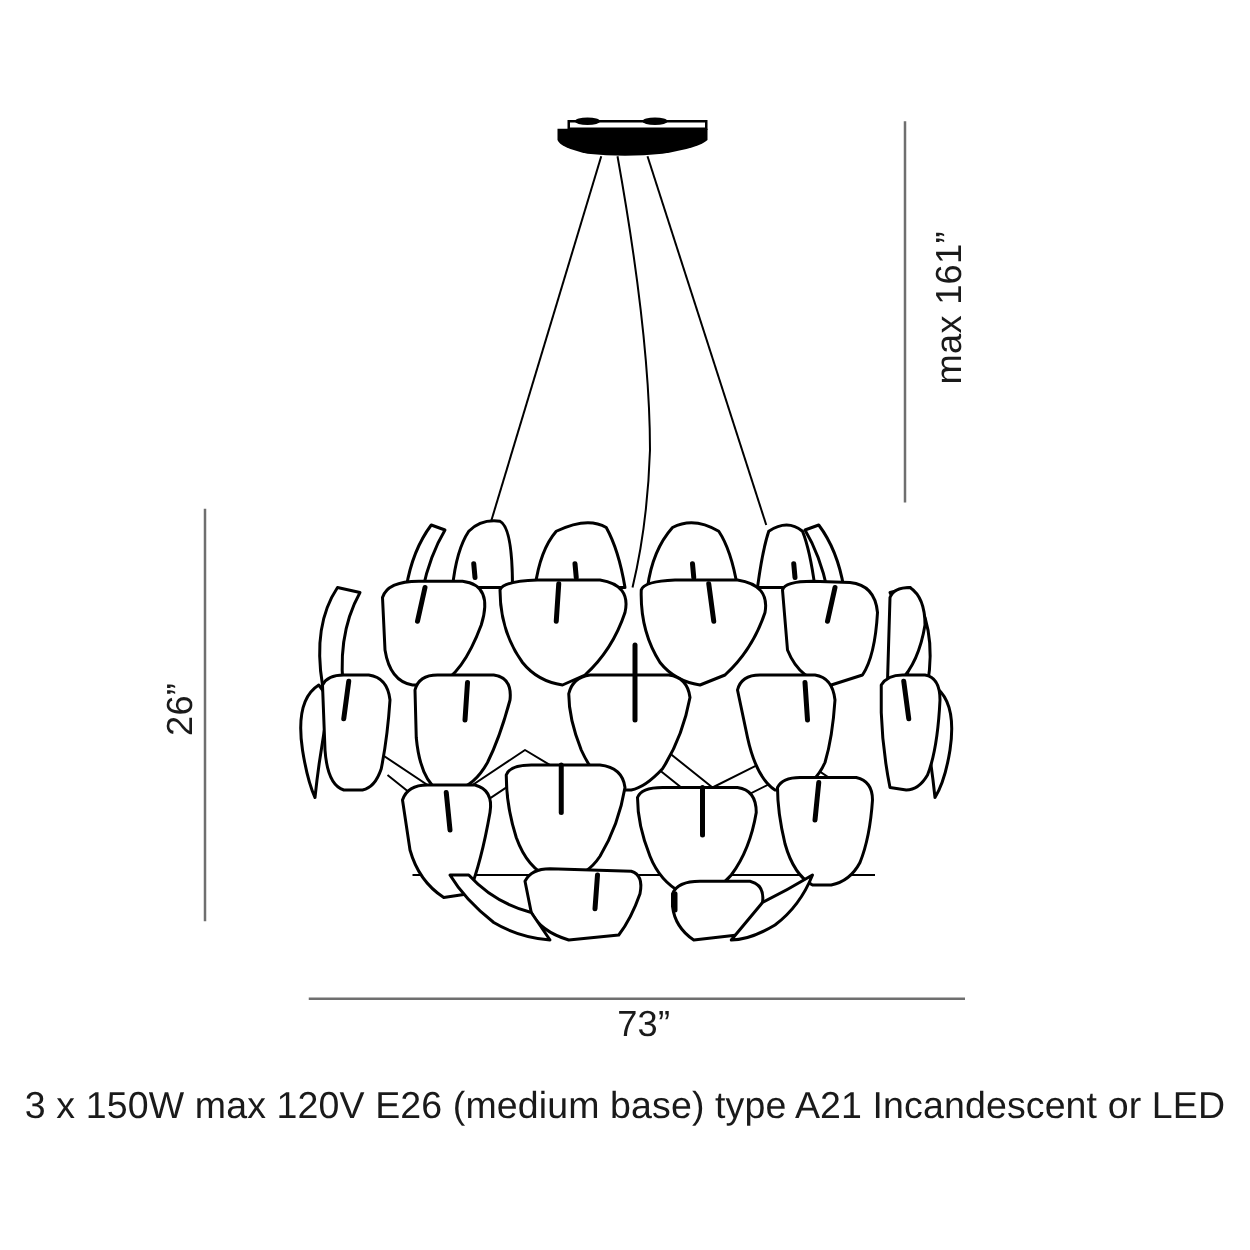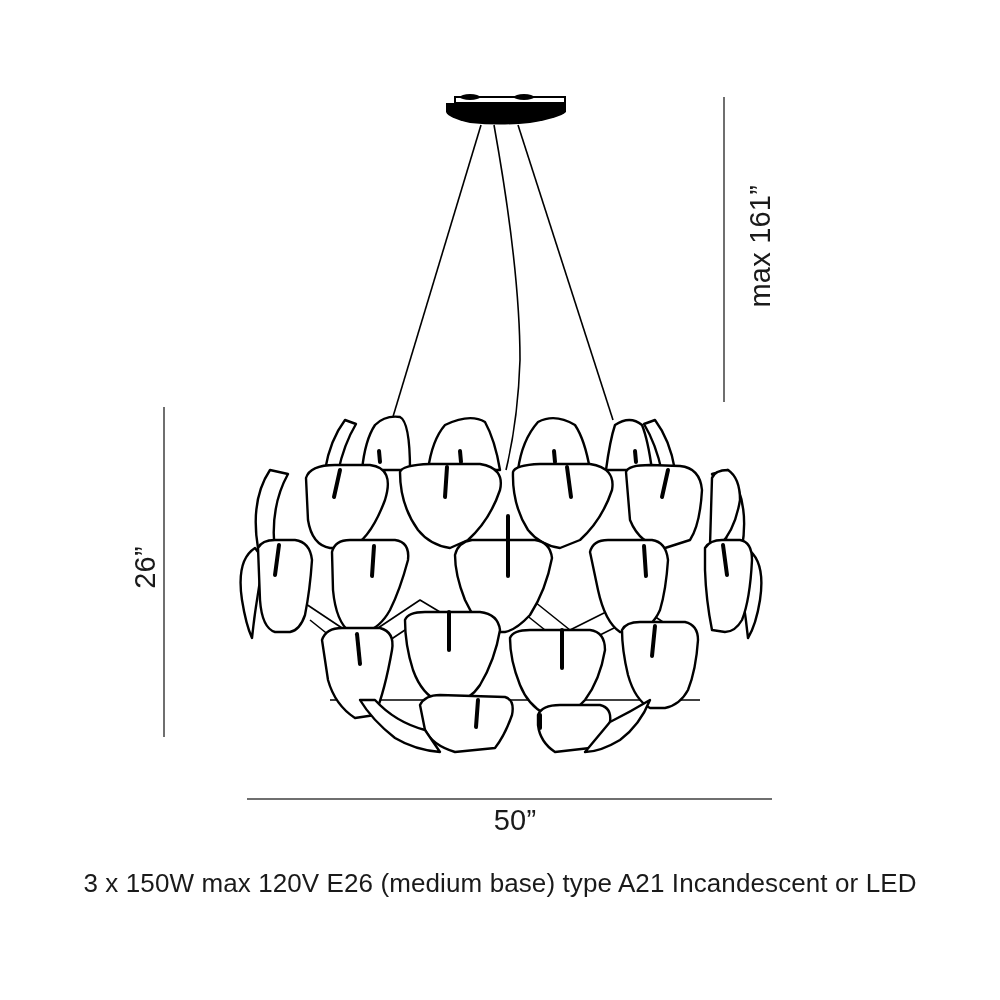--- a/index.html
+++ b/index.html
@@ -3,21 +3,21 @@
   <meta charset="utf-8">
   <style>
     html, body { margin: 0; padding: 0; background: #ffffff; }
     body { width: 1000px; height: 1000px; position: relative; overflow: hidden; font-family: "Liberation Sans", sans-serif; }
     .drawing { position: absolute; left: 0; top: 0; width: 1000px; height: 1000px; }
     .label { position: absolute; color: #1a1a1a; font-family: "Liberation Sans", sans-serif; font-size: 29px; letter-spacing: 0.2px; white-space: nowrap; line-height: 1; }
     .rot { transform-origin: center center; transform: rotate(-90deg); }
     #lbl-height { left: 700px; top: 233px; width: 120px; text-align: center; }
     #lbl-body-height { left: 100px; top: 553px; width: 90px; text-align: center; }
     #lbl-width { left: 460px; top: 806px; width: 110px; text-align: center; }
-    #caption { left: 0; top: 870px; width: 1000px; text-align: center; font-size: 26px; letter-spacing: 0.1px; }
+    #caption { left: 0; top: 870px; width: 1000px; text-align: center; font-size: 30px; letter-spacing: 0.1px; }
   </style>
 </head>
 <body>
 
 <svg class="drawing" viewBox="0 0 1000 1000" xmlns="http://www.w3.org/2000/svg">
 
   <line x1="724" y1="97" x2="724" y2="402" stroke="#6f6f6f" stroke-width="2"></line>
   <line x1="164" y1="407" x2="164" y2="737" stroke="#6f6f6f" stroke-width="2"></line>
   <line x1="247" y1="799" x2="772" y2="799" stroke="#6f6f6f" stroke-width="2"></line>
 
@@ -95,14 +95,14 @@
       <line x1="357" y1="634" x2="360" y2="664"></line>
       <line x1="655" y1="626" x2="652" y2="656"></line>
       <line x1="478" y1="700" x2="476" y2="727"></line>
       <line x1="540" y1="715" x2="540" y2="728"></line>
     </g>
   </g>
 </svg>
 
 <div class="label rot" id="lbl-height">max 161”</div>
 <div class="label rot" id="lbl-body-height">26”</div>
-<div class="label" id="lbl-width">50”</div>
+<div class="label" id="lbl-width">73”</div>
 <div class="label" id="caption">3 x 150W max 120V E26 (medium base) type A21 Incandescent or LED</div>
 
 </body></html>

